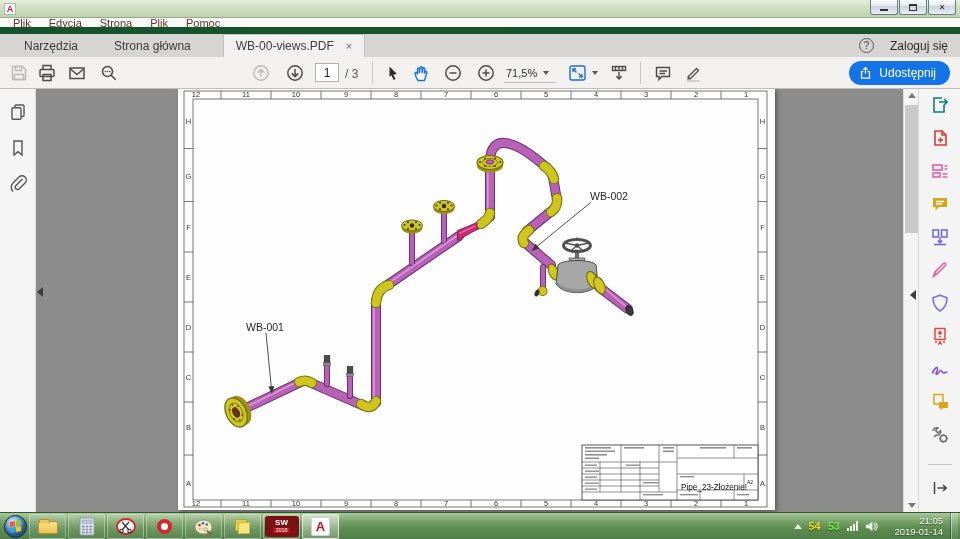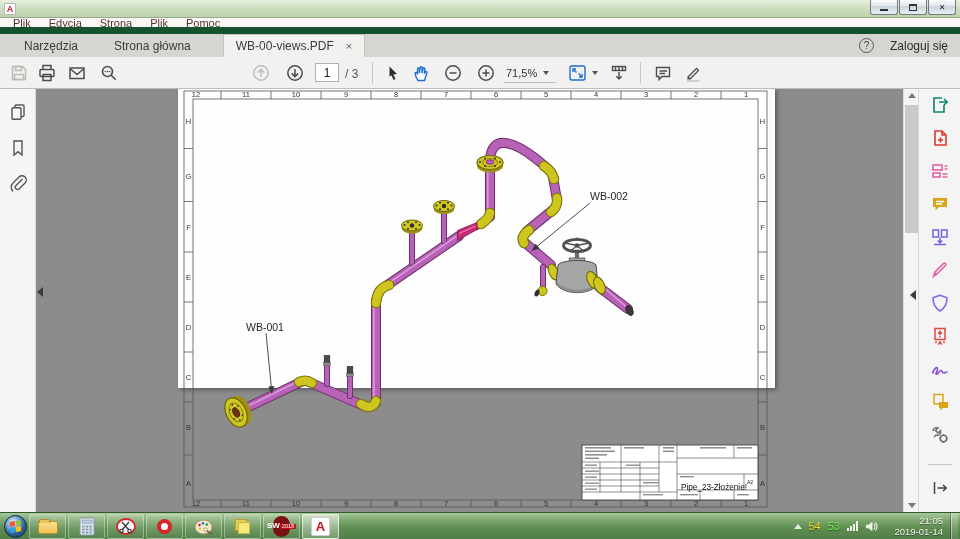--- a/index.html
+++ b/index.html
@@ -35,21 +35,21 @@
   .page-input{position:absolute;left:315px;top:6px;width:24px;height:19px;border:1px solid #b3b1ad;background:#fff;font-size:12px;text-align:center;font-family:"Liberation Sans",sans-serif;color:#222}
   .page-total{position:absolute;left:345px;top:10px;font-size:12px;color:#555}
   .zoom-combo{position:absolute;left:504px;top:7px;width:52px;height:19px;border-bottom:1px solid #bbb;display:flex;align-items:center;gap:6px;font-size:11px;color:#333;padding-left:2px}
   .caret{width:0;height:0;border-left:3.5px solid transparent;border-right:3.5px solid transparent;border-top:4px solid #555}
   .fit-caret{position:absolute;left:592px;top:14px}
   .share-btn{position:absolute;right:10px;top:4px;height:24px;padding:0 14px 0 10px;background:#1473e6;border-radius:12px;color:#fff;display:flex;align-items:center;gap:7px;font-size:12px}
 
   
   .sidepanel-left{position:absolute;left:0;top:89px;bottom:27px;width:36px;background:#f5f5f5;border-right:1px solid #dadada;display:flex;flex-direction:column;align-items:center;padding-top:14px;gap:18px}
   .docarea{position:absolute;left:36px;right:42px;top:89px;bottom:27px;background:#8c8c8c;overflow:hidden}
-  .paper{position:absolute;left:142px;top:-1px;width:597px;height:300px;background:#fefefe;box-shadow:2px 2px 4px rgba(0,0,0,.35)}
+  .paper{position:absolute;left:142px;top:-1px;width:597px;height:422px;background:#fefefe;box-shadow:2px 2px 4px rgba(0,0,0,.35)}
   .vscroll{position:absolute;right:0;top:0;bottom:0;width:15px;background:#f4f4f4;border-left:1px solid #dcdcdc}
   .scroll-arrow{position:absolute;left:4px;width:0;height:0;border-left:4px solid transparent;border-right:4px solid transparent}
   .scroll-up{top:4px;border-bottom:5px solid #777}
   .scroll-down{bottom:4px;border-top:5px solid #777}
   .scroll-thumb{position:absolute;left:1px;top:16px;width:13px;height:128px;background:#c9c9c9}
   .panel-handle{position:absolute;width:0;height:0;border-top:5px solid transparent;border-bottom:5px solid transparent;border-right:6px solid #3c3c3c}
   .handle-left{left:37px;top:287px}
   .handle-right{right:44px;top:290px}
   .sidepanel-right{position:absolute;right:0;top:89px;bottom:27px;width:42px;background:#f4f4f4;border-left:1px solid #d8d8d8;display:flex;flex-direction:column;align-items:center;padding-top:6px;gap:13px}
   .rp-icon{width:20px;height:20px}
@@ -57,30 +57,30 @@
 
   
   .taskbar{position:absolute;left:0;right:0;bottom:0;height:27px;background:linear-gradient(180deg,#a9c89b,#7aa46b 30%,#5d8b50 60%,#517f49);border-top:1px solid #2f5a2a;display:flex;align-items:center}
   .orb{width:23px;height:23px;border-radius:50%;margin-left:4px;background:radial-gradient(circle at 38% 30%,#eaf4fc 0%,#7fa9d6 30%,#2c5e93 60%,#15365c 100%);border:1px solid #102c44;position:relative;flex-shrink:0}
   .flag{position:absolute;left:5px;top:5px;width:11px;height:11px;display:grid;grid-template-columns:1fr 1fr;grid-template-rows:1fr 1fr;gap:1px;transform:skewY(-8deg) rotate(-2deg)}
   .flag i{display:block}
   .tbtn{width:37px;height:25px;margin-left:2px;border:1px solid rgba(255,255,255,.35);border-radius:2px;background:linear-gradient(rgba(255,255,255,.22),rgba(255,255,255,.04));display:flex;align-items:center;justify-content:center;flex-shrink:0}
   .tbtn.active{background:linear-gradient(rgba(255,255,255,.55),rgba(255,255,255,.2));border-color:rgba(255,255,255,.65)}
   .tray{margin-left:auto;display:flex;align-items:center;gap:7px;padding-right:2px}
   .tray-overflow{width:0;height:0;border-left:4px solid transparent;border-right:4px solid transparent;border-bottom:5px solid #e6eede}
-  .tray-num{font-size:11px;font-weight:normal;text-shadow:0 1px 1px rgba(0,0,0,.45)}
+  .tray-num{font-size:11px;font-weight:bold;text-shadow:0 1px 1px rgba(0,0,0,.45)}
   .tray-num.yellow{color:#f0d51d}
   .tray-num.green{color:#6ee84a}
   .bars{display:flex;align-items:flex-end;gap:1px;height:10px}
   .bars i{width:2px;background:#edf3e9;display:block}
   .clock{font-size:9.5px;color:#f2f6ee;text-align:right;line-height:1.2;text-shadow:0 1px 1px rgba(0,0,0,.45);width:58px}
   .show-desktop{width:8px;height:27px;background:linear-gradient(rgba(255,255,255,.28),rgba(255,255,255,.06));border-left:1px solid rgba(0,0,0,.4);box-shadow:inset 1px 0 0 rgba(255,255,255,.45)}
 
   
-  .sw-icon{width:17px;height:21px;background:#7a1114;border-radius:10px;display:flex;flex-direction:row;align-items:center;justify-content:center;line-height:1}
+  .sw-icon{width:34px;height:21px;background:#7a1114;border-radius:3px;display:flex;flex-direction:column;align-items:center;justify-content:center;line-height:1}
   .sw-icon b{color:#fff;font-size:8px}
   .sw-icon span{display:block;background:#c01018;color:#fff;font-size:5.5px;padding:0 2px;margin-top:1px;border-radius:1px}
   .acro-icon{width:19px;height:19px;background:#fff;border:1px solid #d0d0d0;border-radius:2px;color:#d00c18;font-weight:bold;font-size:13px;line-height:17px;text-align:center}
   .folder-icon{width:20px;height:13px;background:linear-gradient(#fbe08a,#eec455);border:1px solid #b98f2e;border-radius:2px;position:relative;margin-top:3px}
   .folder-icon:before{content:"";position:absolute;left:0;top:-3px;width:9px;height:3px;background:#eec455;border:1px solid #b98f2e;border-bottom:none;border-radius:2px 2px 0 0}
   .opera-icon{width:15px;height:15px;border:4px solid #d6262c;border-radius:50%;background:#fff}
   .notes-icon{width:15px;height:15px;position:relative}
   .notes-icon i{position:absolute;display:block;width:12px;height:12px}
   .notes-icon .n1{left:0;top:0;background:#e3cf4e;border:1px solid #b7a52e}
   .notes-icon .n2{left:3px;top:3px;background:#f6e97a;border:1px solid #c8b84a}
@@ -193,20 +193,27 @@
   <div class="tb-divider" style="left:640px"></div>
   <svg class="tbi" style="left:654px" viewBox="0 0 18 18" fill="none" stroke="#4c4c4c" stroke-width="1.4">
       <path d="M2.5,3.5 h13 v9 h-7.5 l-3,3 v-3 h-2.5 z"></path>
       <path d="M5.5,7 H13 M5.5,9.5 H11"></path>
     </svg>
   <svg class="tbi" style="left:684px" viewBox="0 0 18 18">
       <path d="M4,13 L12.5,4.5 L14.5,6.5 L6,15 Z" fill="none" stroke="#4c4c4c" stroke-width="1.3"></path>
       <path d="M4,13 L6,15 L3.2,15.8 Z" fill="#4c4c4c"></path>
       <path d="M3,17 H15.5" stroke="#bbb" stroke-width="1.2"></path>
     </svg>
+  <div class="share-btn">
+    <svg width="13" height="14" viewBox="0 0 18 18" fill="none" stroke="#fff" stroke-width="1.7">
+        <path d="M9,1.8 V10 M5.8,4.6 L9,1.4 L12.2,4.6"></path>
+        <path d="M6,7 H3.5 V16 H14.5 V7 H12"></path>
+      </svg>
+    <span>Udostępnij</span>
+  </div>
 </div>
 
 <div class="sidepanel-left">
   <svg width="18" height="18" viewBox="0 0 18 18" fill="none" stroke="#555" stroke-width="1.4">
       <rect x="6" y="2" width="9" height="11.5" rx="1"></rect>
       <rect x="3" y="4.8" width="9" height="11.5" rx="1" fill="#f5f5f5"></rect>
     </svg>
   <svg width="18" height="18" viewBox="0 0 18 18" fill="none" stroke="#555" stroke-width="1.4">
       <path d="M5,2 H13 V16 L9,12.6 L5,16 Z"></path>
     </svg>

